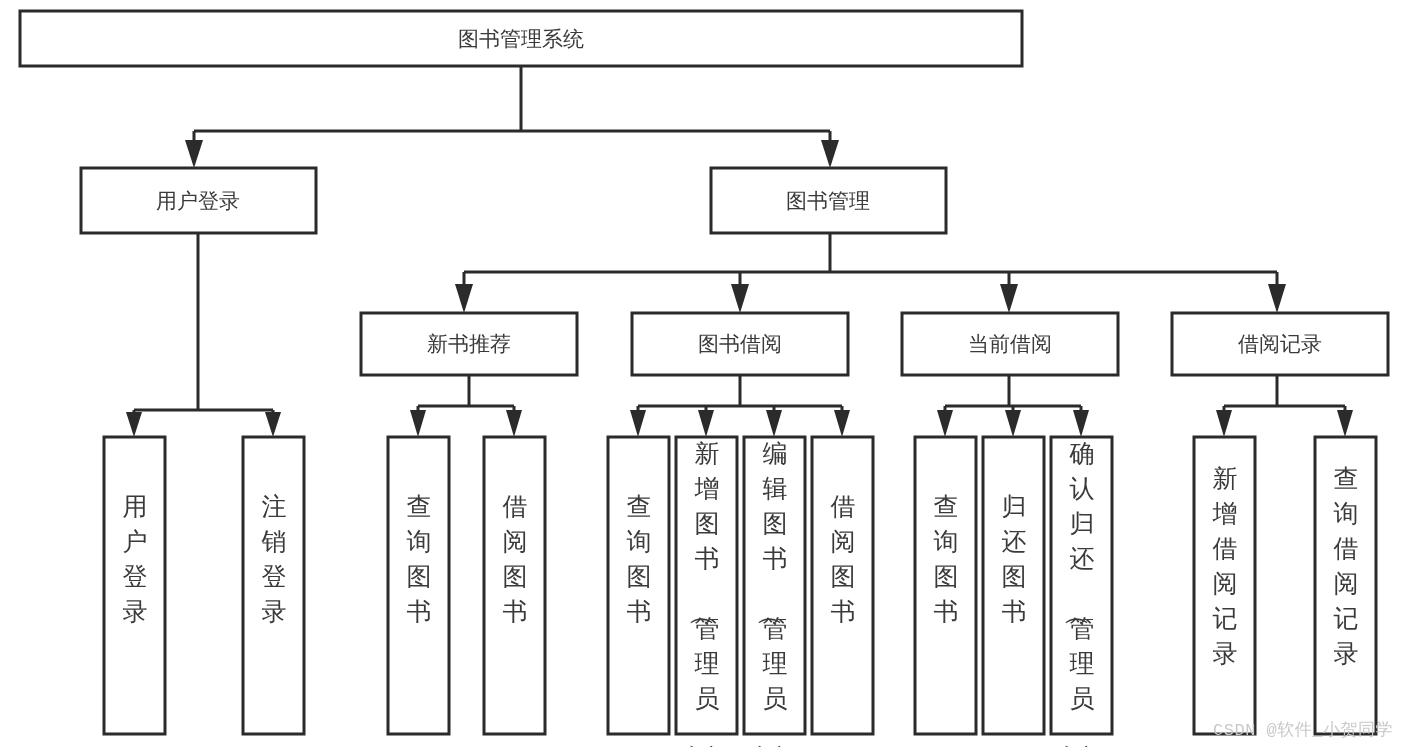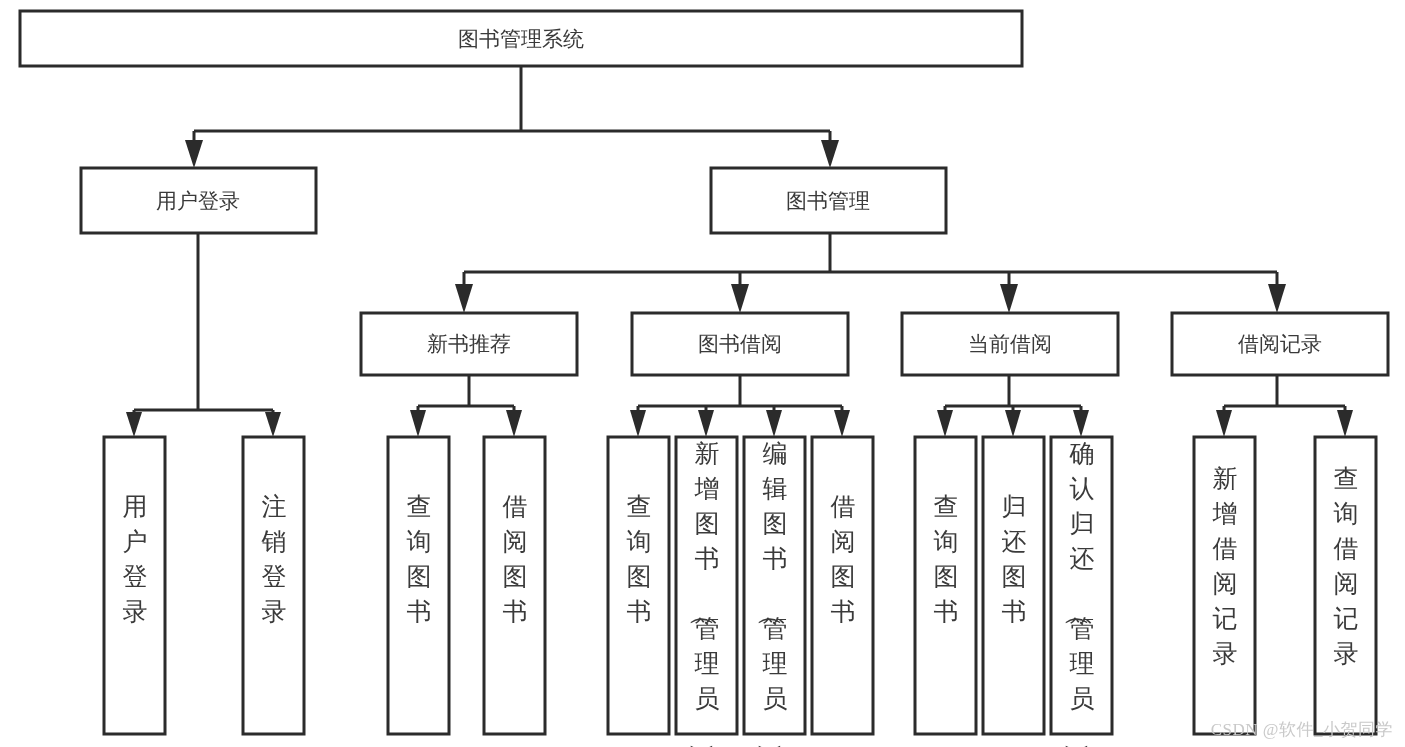--- a/index.html
+++ b/index.html
@@ -53,21 +53,21 @@
   .arrow-head {
     fill: #2b2b2b;
     stroke: none;
   }
   #watermark {
     position: absolute;
     right: 12px;
     bottom: 6px;
     color: #c9c9c9;
     font-size: 17px;
-    font-family: Liberation Serif, serif;
+    font-family: Liberation Mono, monospace;
     letter-spacing: 0.5px;
     white-space: nowrap;
     user-select: none;
   }
 </style>
 </head>
 <body>
 
 <div id="diagram-root">
 

